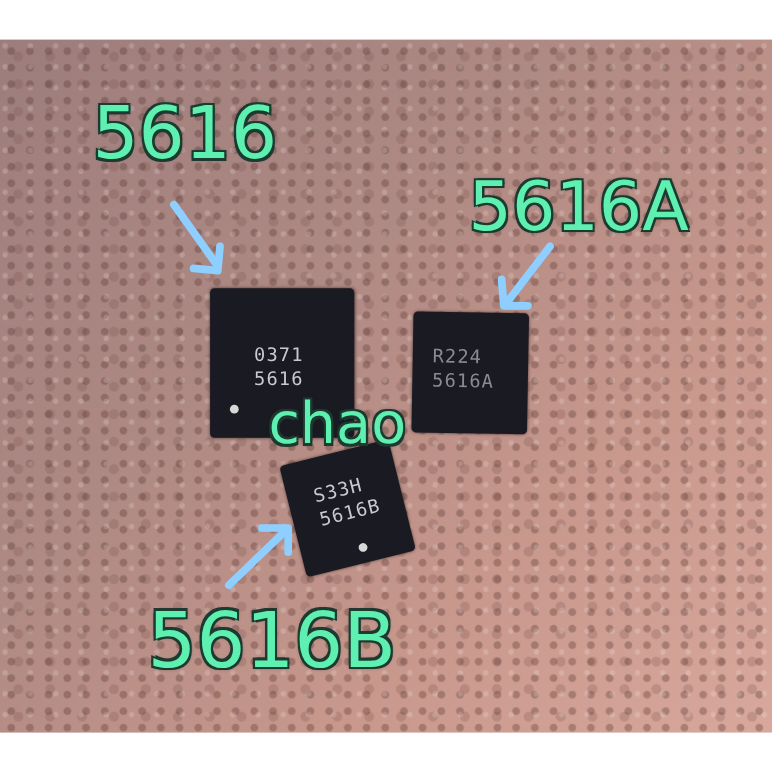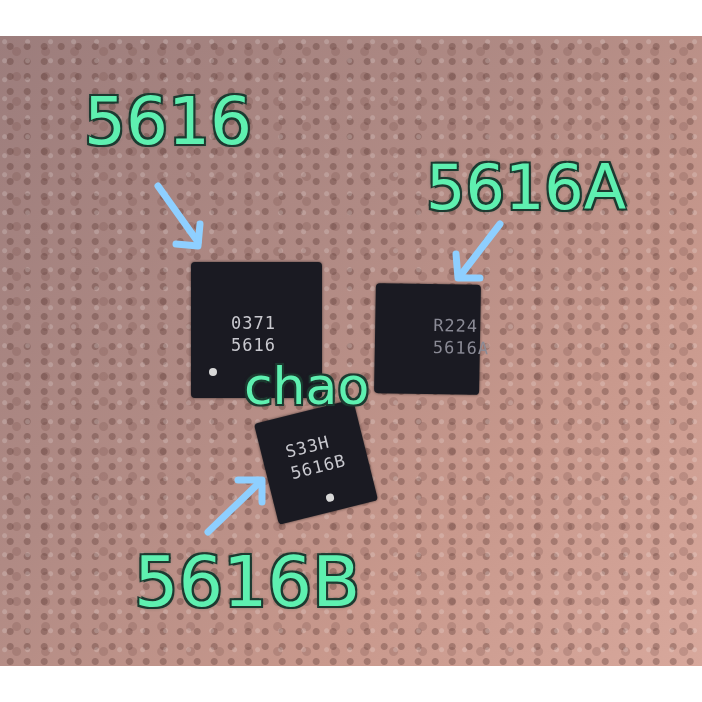--- a/index.html
+++ b/index.html
@@ -25,21 +25,21 @@
 
 <div class="chip" style="left:191px;top:262px;width:131px;height:136px;">
   <div class="mark" style="left:40px;top:50px;">
     <div>0371</div>
     <div>5616</div>
   </div>
   <div class="dot" style="left:18px;top:106px;"></div>
 </div>
 
 <div class="chip" style="left:375px;top:284px;width:105px;height:110px;transform:rotate(1deg);">
-  <div class="mark" style="left:18px;top:30px;color:#8a8a95;margin-left:40px;">
+  <div class="mark" style="left:18px;top:30px;color:#8a8a95;">
     <div>R224</div>
     <div>5616A</div>
   </div>
 </div>
 
 <div class="chip" style="left:265px;top:410px;width:102px;height:104px;transform:rotate(-14deg);">
   <div class="mark" style="left:24px;top:24px;">
     <div>S33H</div>
     <div>5616B</div>
   </div>

